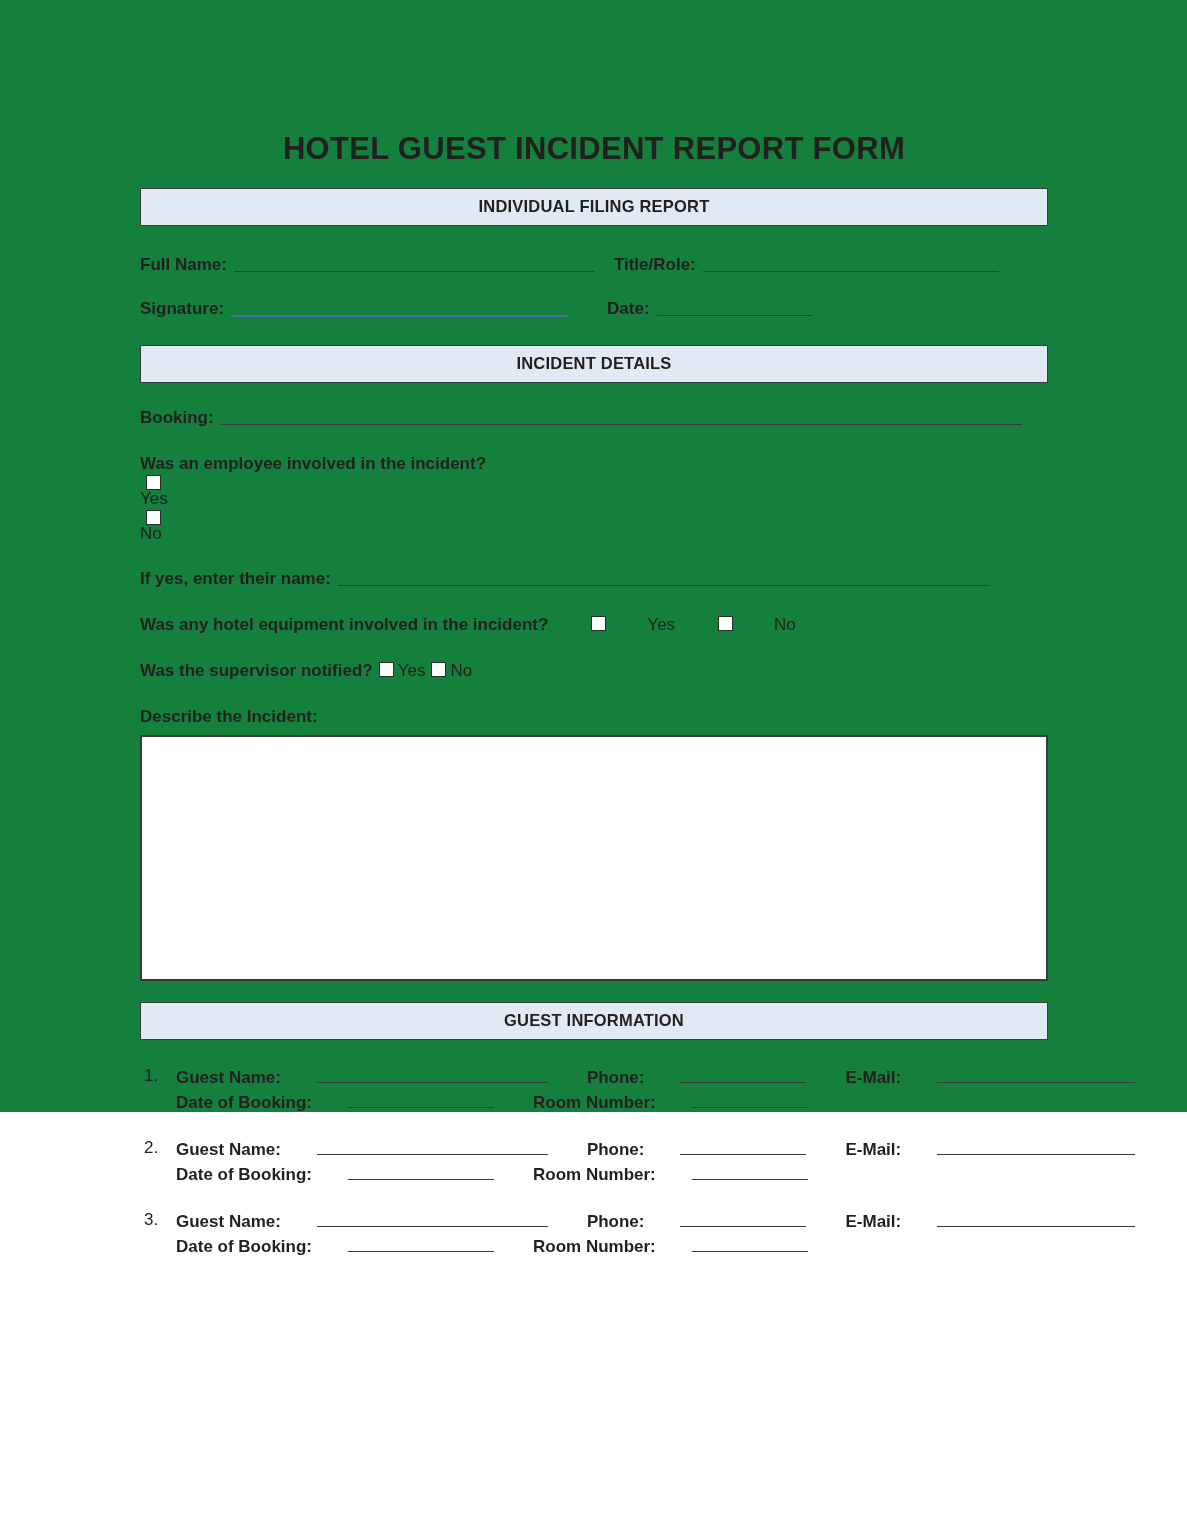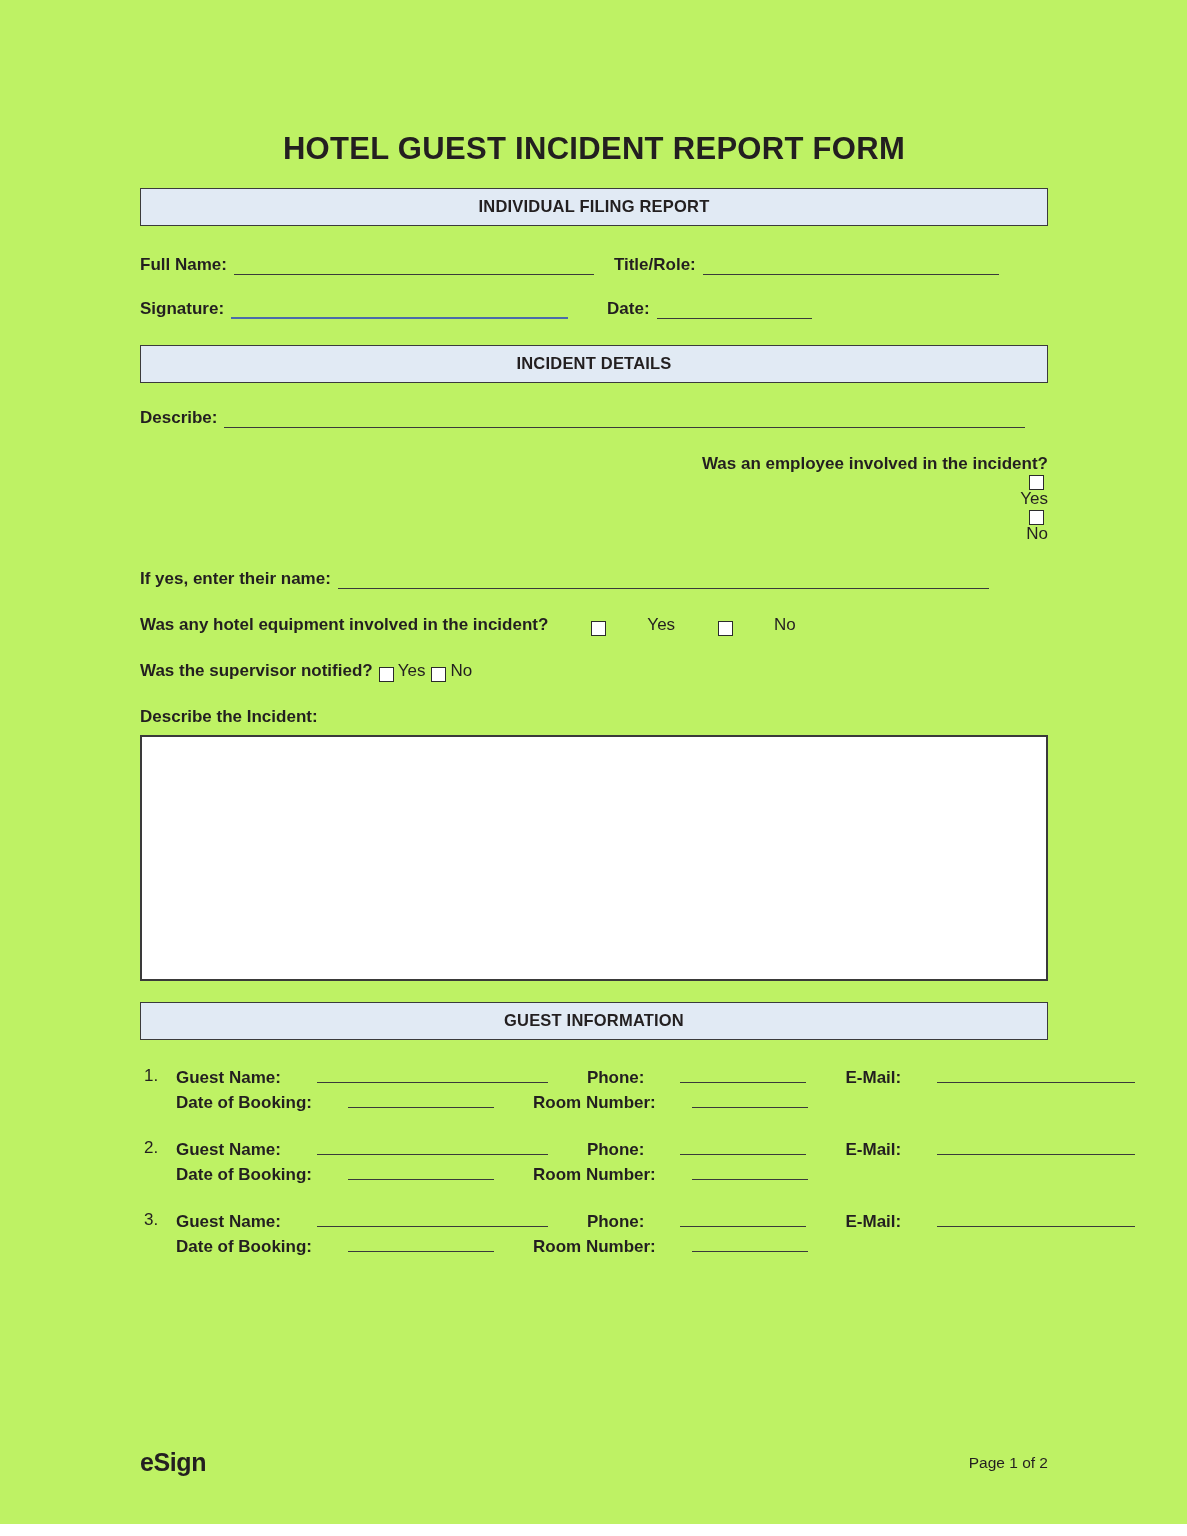--- a/index.html
+++ b/index.html
@@ -10,22 +10,22 @@
   body {
     width: 1187px;
     height: 1536px;
     font-family: "Liberation Sans", sans-serif;
     color: #231f20;
     -webkit-font-smoothing: antialiased;
   }
   .page {
     position: relative;
     width: 1187px;
-    height: 1524px;
-    background: #bef264;
+    height: 1112px;
+    background: #15803d;
     box-sizing: border-box;
   }
   .content {
     position: absolute;
     left: 140px;
     top: 0;
     width: 908px;
   }
 
   
@@ -49,21 +49,21 @@
     font-weight: bold;
     letter-spacing: 0.2px;
     padding: 8px 0 9px 0;
     box-sizing: border-box;
     color: #231f20;
   }
 
   
   .row {
     display: flex;
-    align-items: flex-end;
+    align-items: flex-start;
     font-size: 17px;
     font-weight: bold;
     color: #231f20;
     white-space: nowrap;
   }
   .lbl { font-weight: bold; }
   .lbl-reg { font-weight: normal; font-size: 17px; }
 
   
   .fill {
@@ -163,21 +163,21 @@
       <span class="lbl">Signature:</span>
       <span class="fill blue" style="width:337px;"></span>
       <span class="lbl" style="margin-left:35px;">Date:</span>
       <span class="fill" style="width:155px;"></span>
     </div>
 
     <div class="section-bar" style="margin-top:26px;">INCIDENT DETAILS</div>
 
 
     <div class="row" style="margin-top:25px;">
-      <span class="lbl">Describe:</span>
+      <span class="lbl">Booking:</span>
       <span class="fill" style="width:801px;"></span>
     </div>
 
     <div class="row" style="margin-top:26px;flex-direction:column;">
       <span class="lbl">Was an employee involved in the incident?</span>
       <span class="cbx"></span>
       <span class="lbl-reg">Yes</span>
       <span class="cbx"></span>
       <span class="lbl-reg">No</span>
     </div>
@@ -267,18 +267,14 @@
           <span class="lbl">Date of Booking:</span>
           <span class="fill" style="width:146px;"></span>
           <span class="lbl" style="margin-left:6px;">Room Number:</span>
           <span class="fill" style="width:116px;"></span>
         </div>
       </div>
     </div>
 
   </div>
 
-  <div class="footer">
-    <span class="esign-logo">eSign</span>
-    <span class="page-num">Page 1 of 2</span>
-  </div>
 
 </div>
 
 </body></html>

